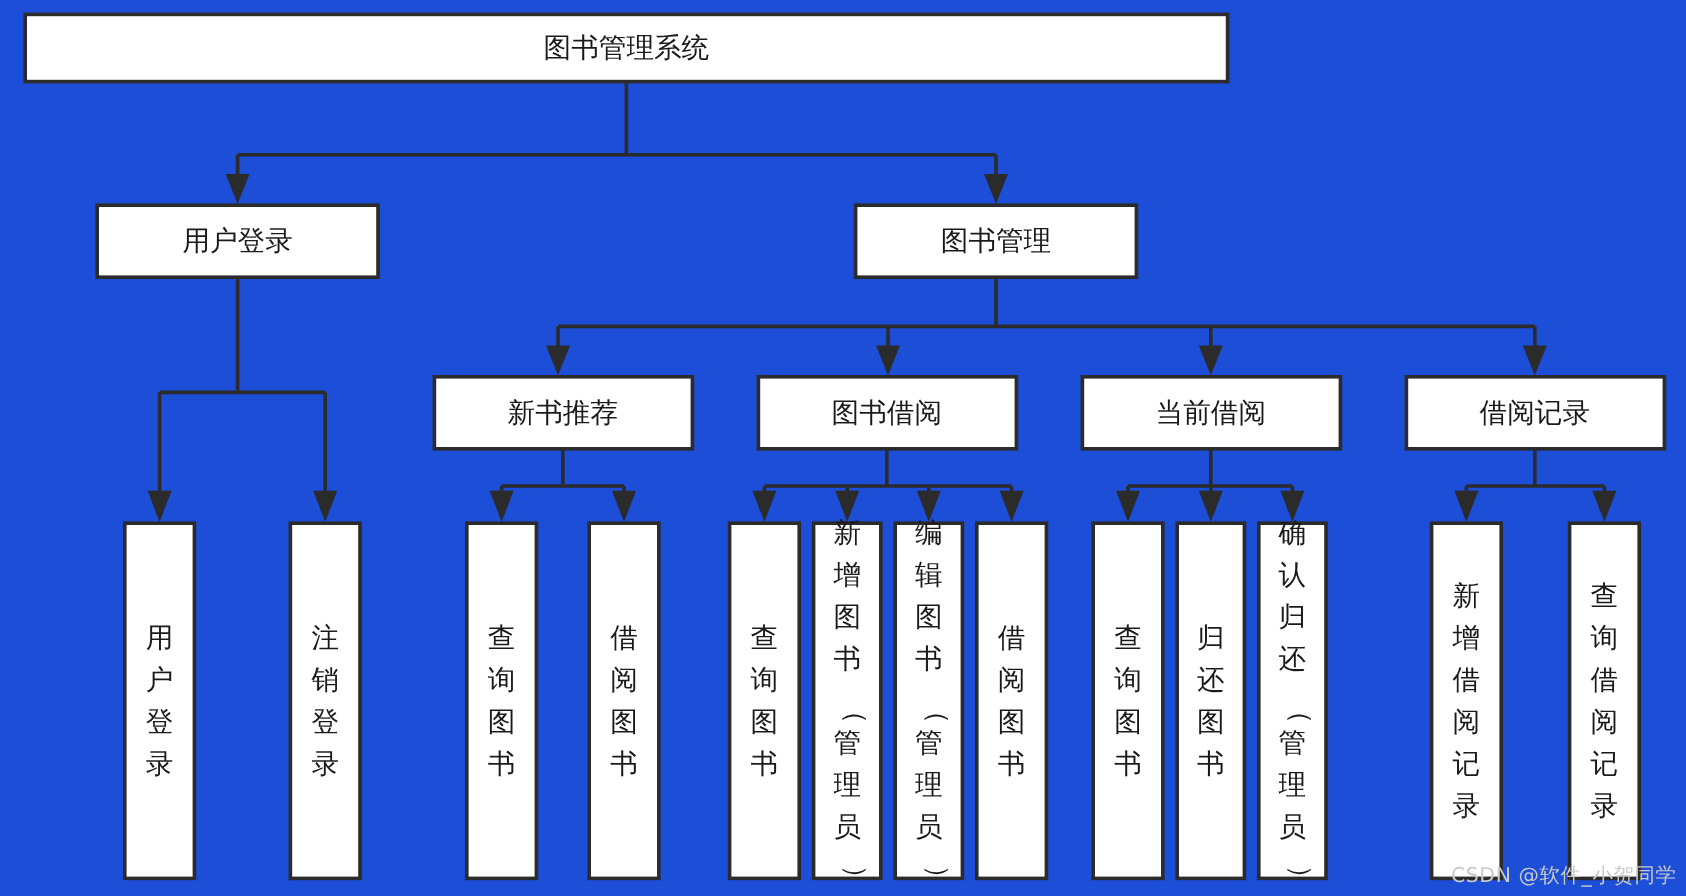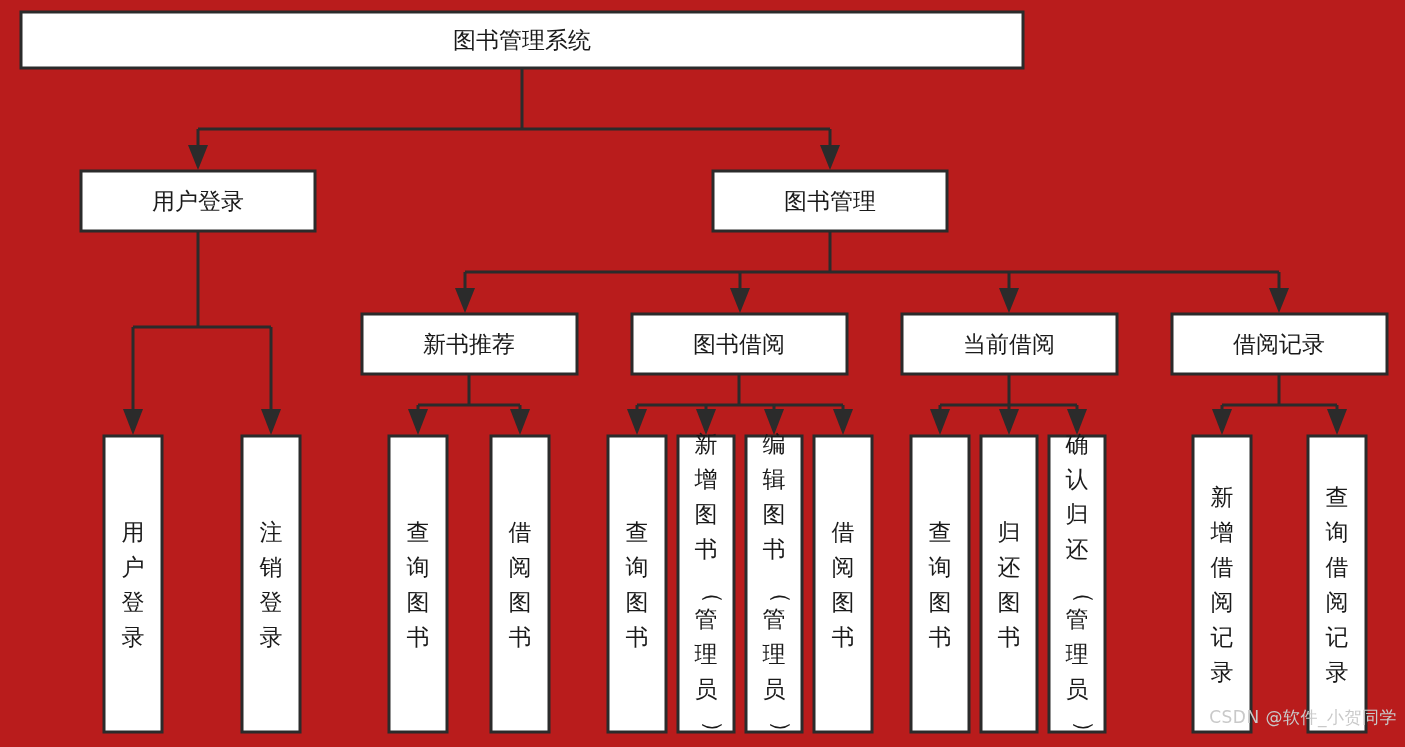--- a/index.html
+++ b/index.html
@@ -10,21 +10,21 @@
   body {
     width: 1405px;
     height: 747px;
     font-family: "DejaVu Sans", "Liberation Sans", sans-serif;
     overflow: hidden;
   }
   #diagram-root {
     position: relative;
     width: 1405px;
     height: 747px;
-    background: #b91c1c;
+    background: #1d4ed8;
   }
   svg#flow {
     position: absolute;
     left: 0;
     top: 0;
     width: 1405px;
     height: 747px;
     display: block;
   }
   .node-rect {
@@ -51,21 +51,21 @@
   }
   .leaf-label {
     font-family: "DejaVu Sans", "Liberation Sans", sans-serif;
     fill: #1a1a1a;
     font-size: 23px;
     text-anchor: middle;
   }
   .watermark {
     position: absolute;
     right: 8px;
-    bottom: 18px;
+    bottom: 6px;
     font-family: "DejaVu Sans", "Liberation Sans", sans-serif;
     font-size: 17px;
     color: #c9c9c9;
     white-space: nowrap;
     letter-spacing: 0.5px;
     pointer-events: none;
   }
 </style>
 </head>
 <body>

